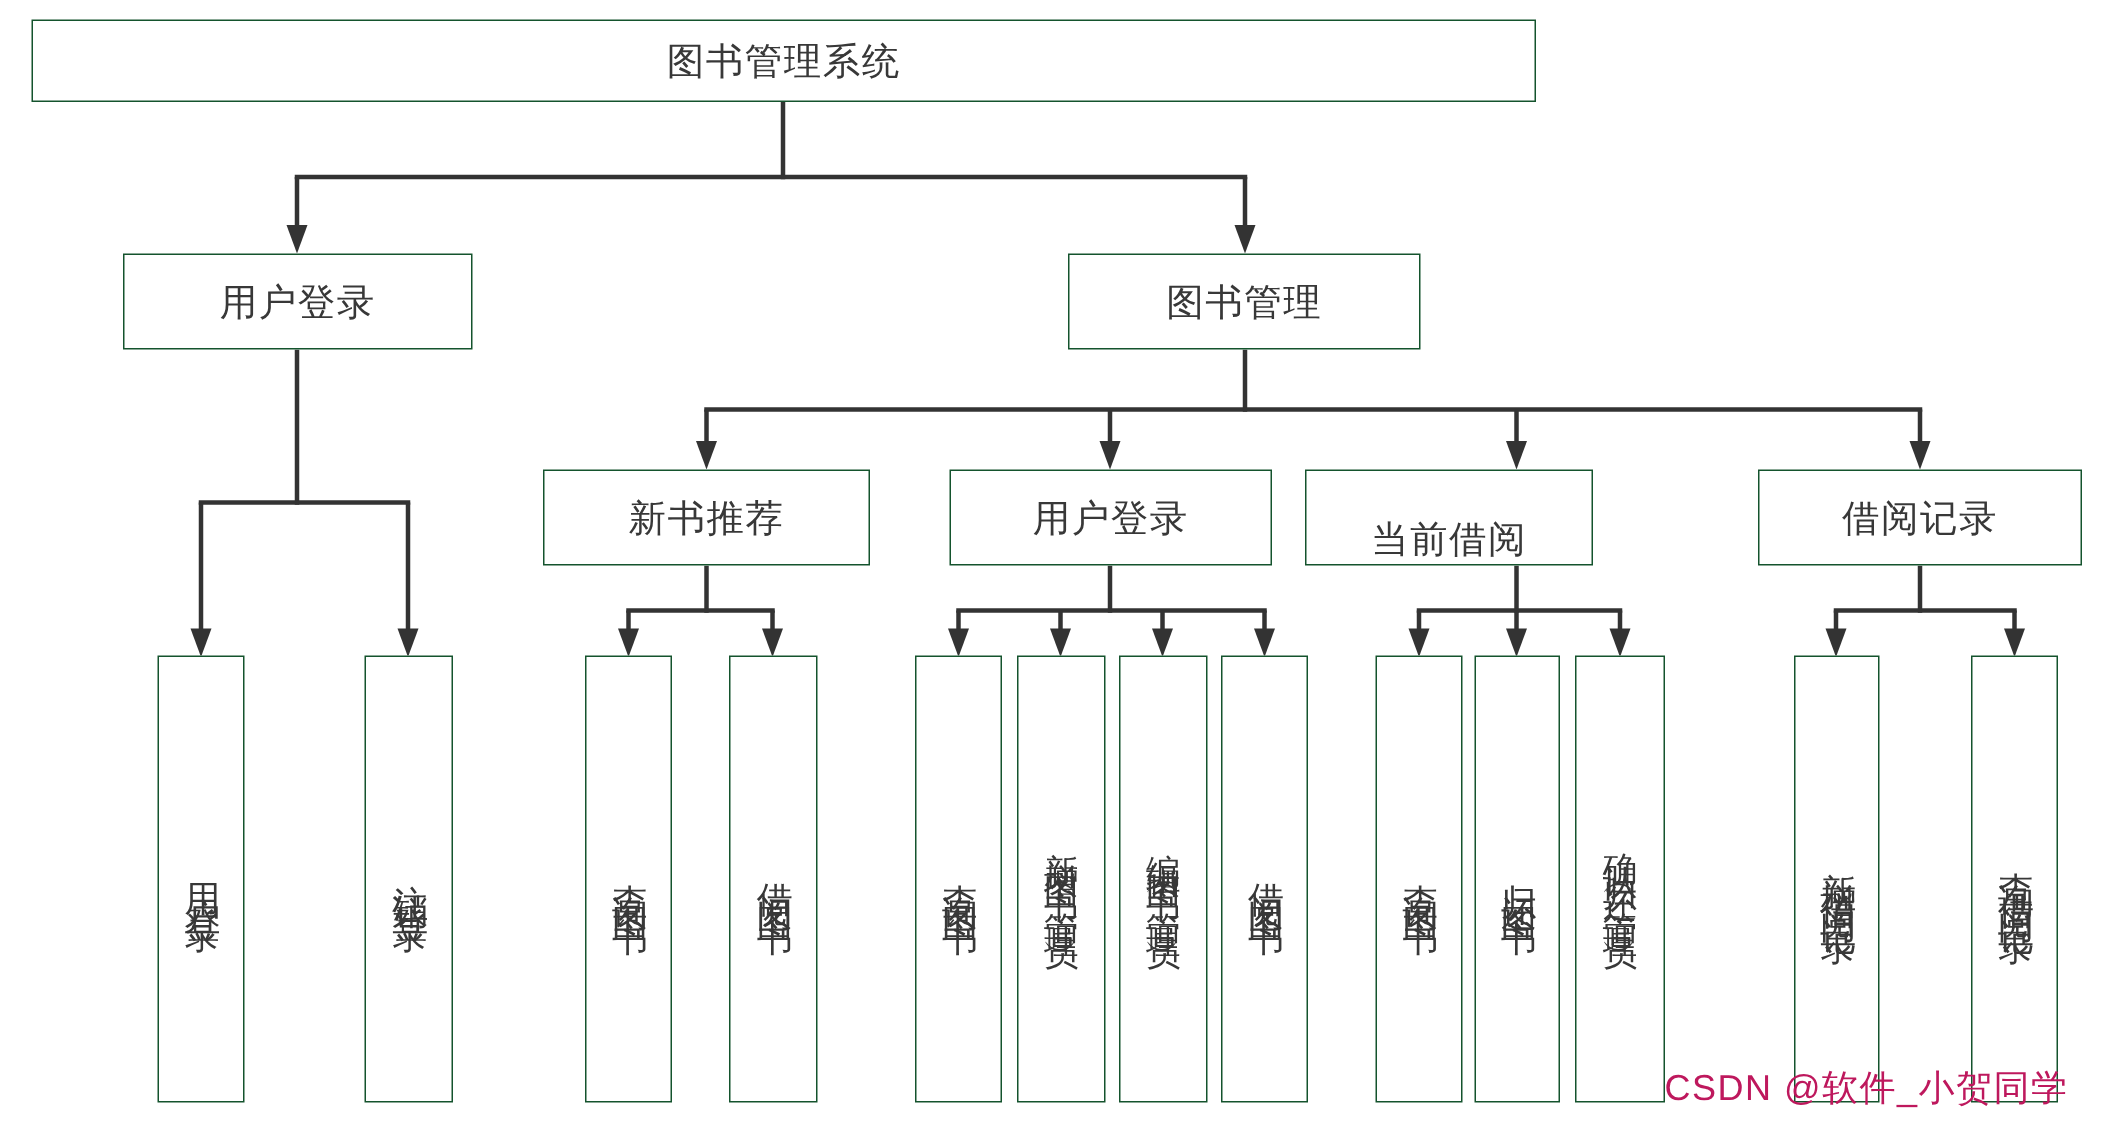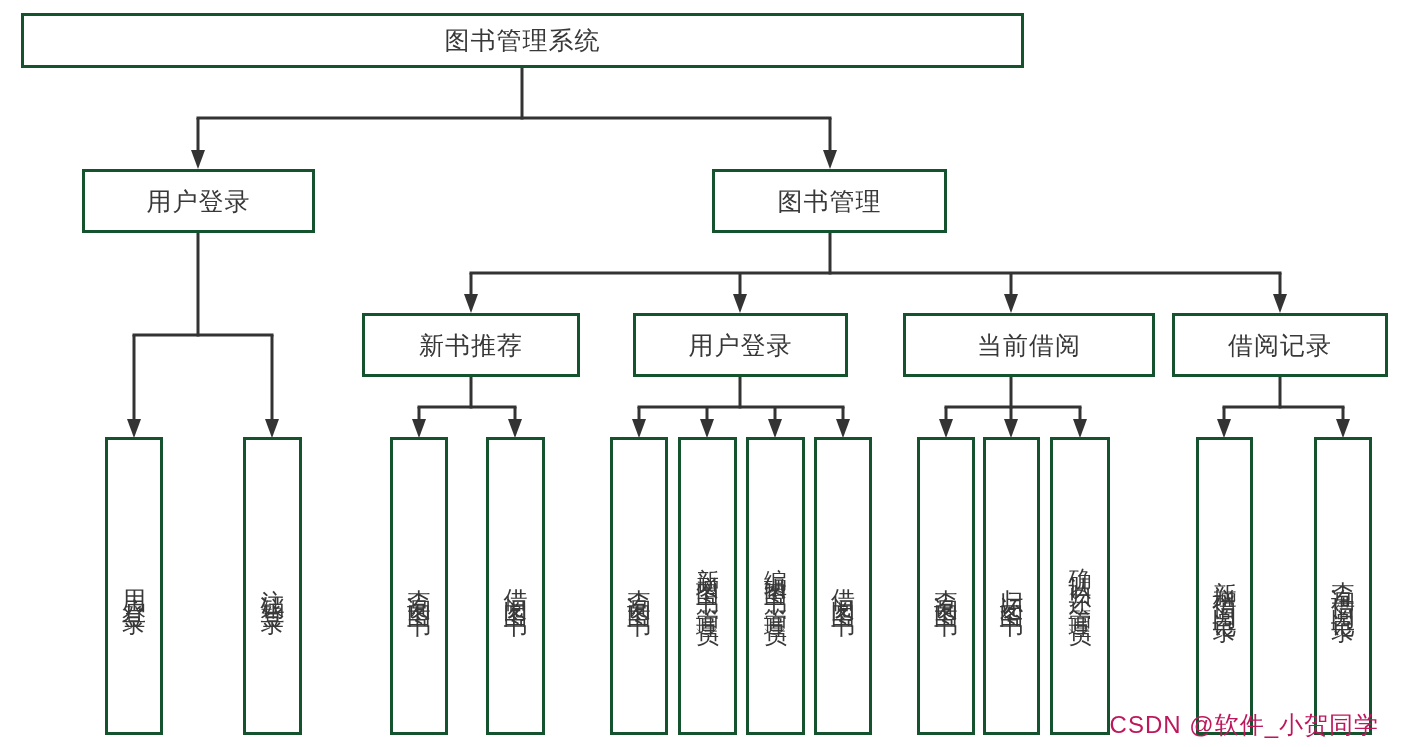--- a/index.html
+++ b/index.html
@@ -7,21 +7,21 @@
     position:relative;
     width:1405px;height:747px;
     background:#ffffff;
     font-family:"Liberation Sans","DejaVu Sans",sans-serif;
     overflow:hidden;
   }
   .wires{position:absolute;left:0;top:0;width:1405px;height:747px;z-index:1;}
   .node{
     position:absolute;
     box-sizing:border-box;
-    border:3px solid #14532d;
+    border:1px solid #14532d;
     background:#ffffff;
     display:flex;align-items:center;justify-content:center;
     color:#383838;
     z-index:2;
   }
   .hlabel{font-size:25px;letter-spacing:1px;white-space:nowrap;}
   .root{left:21px;top:13px;width:1003px;height:55px;}
   .lvl2-a{left:82px;top:169px;width:233px;height:64px;}
   .lvl2-b{left:712px;top:169px;width:235px;height:64px;justify-content:center;}
   .lvl3{top:313px;height:64px;}
@@ -138,21 +138,21 @@
   <div class="node lvl2-b">
     <span class="hlabel">图书管理</span>
   </div>
 
   <div class="node lvl3" style="left:362px;width:218px;">
     <span class="hlabel">新书推荐</span>
   </div>
   <div class="node lvl3" style="left:633px;width:215px;">
     <span class="hlabel">用户登录</span>
   </div>
-  <div class="node lvl3" style="left:903px;width:252px;">
+  <div class="node lvl3" style="left:870px;width:192px;align-items:flex-end;">
     <span class="hlabel">当前借阅</span>
   </div>
   <div class="node lvl3" style="left:1172px;width:216px;">
     <span class="hlabel">借阅记录</span>
   </div>
 
   <div class="node leaf" style="left:105px;width:58px;">
     <span class="vtext">用户登录</span>
   </div>
   <div class="node leaf" style="left:243px;width:59px;">

